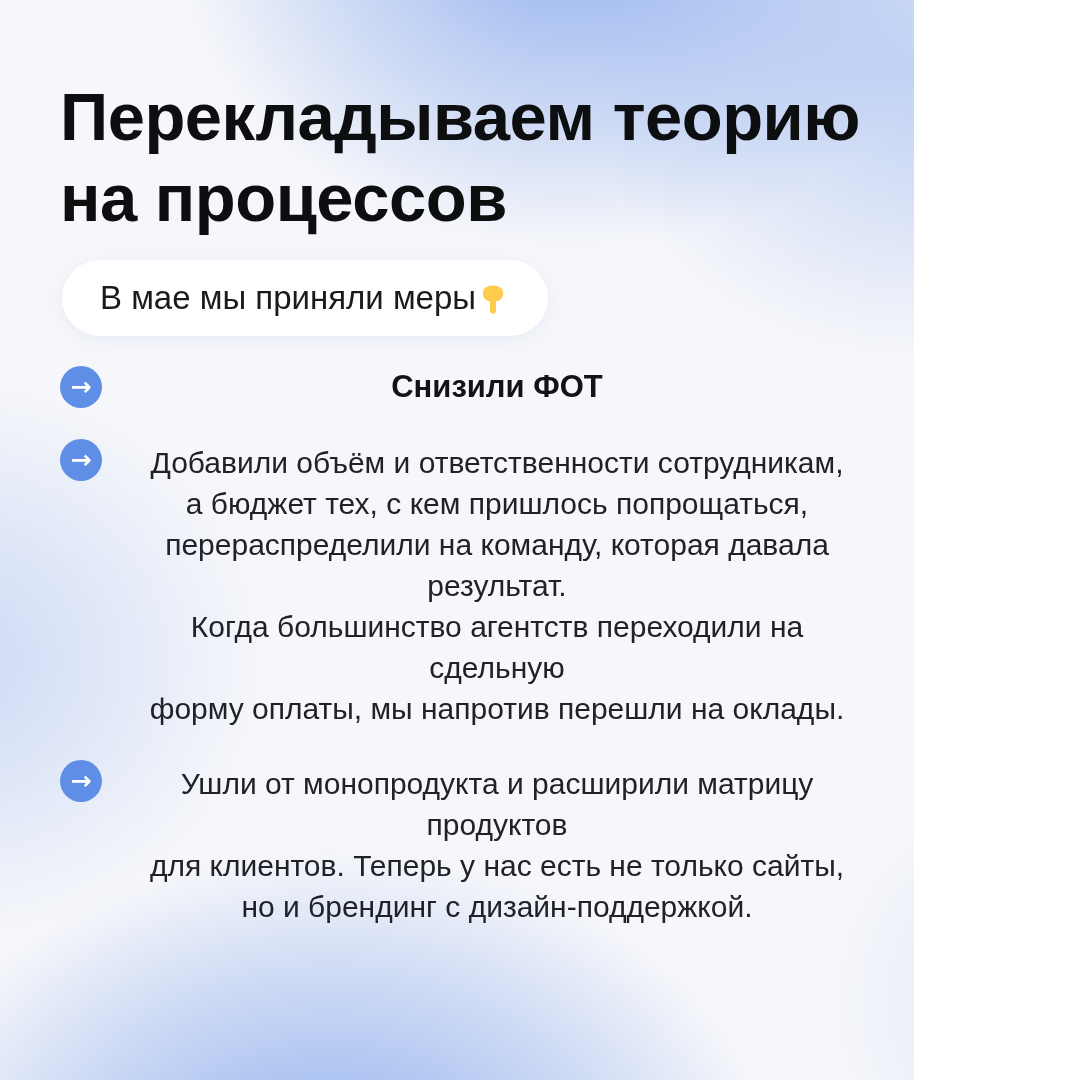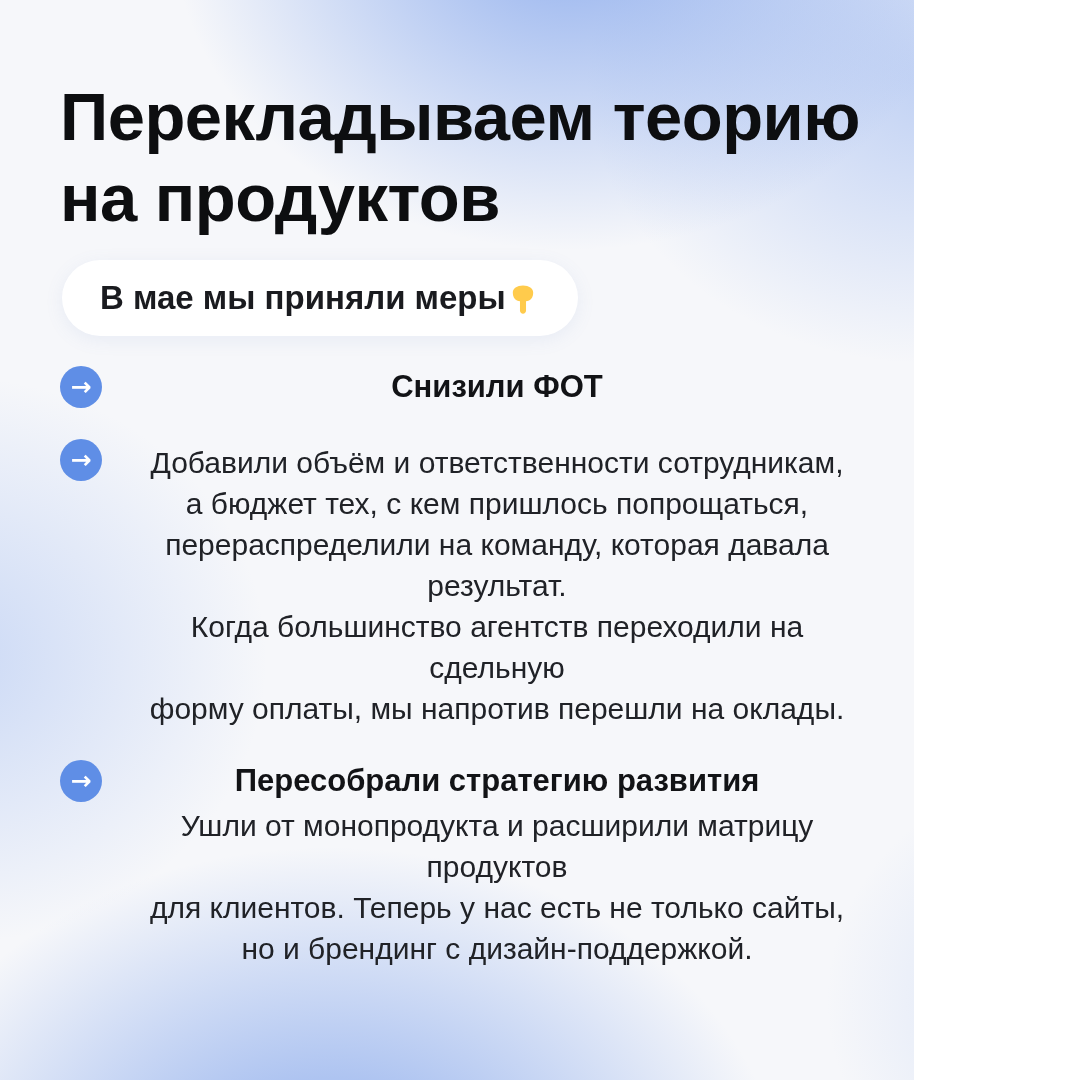--- a/index.html
+++ b/index.html
@@ -36,21 +36,21 @@
     align-items: center;
     gap: 0;
     margin-top: 22px;
     margin-left: 2px;
     height: 76px;
     padding: 0 38px;
     background: var(--badge-background, #ffffff);
     border-radius: 44px;
     box-shadow: 0 4px 18px rgba(110, 135, 195, 0.10);
     font-size: 33px;
-    font-weight: 700;
+    font-weight: 400;
     color: #1a1b1f;
   }
   .badge-emoji { display: inline-flex; align-items: center; transform: translateY(2px); }
 
   .list { margin-top: 30px; }
 
   .item {
     display: flex;
     align-items: flex-start;
     gap: 18px;
@@ -92,21 +92,21 @@
     white-space: pre-line;
   }
 </style>
 </head>
 <body>
 
 <div class="canvas">
 
   <h1 class="page-title">
     <span class="title-line">Перекладываем теорию</span>
-    <span class="title-line">на продуктов</span>
+    <span class="title-line">на процессов</span>
   </h1>
 
   <div class="badge">
     <span class="badge-label">В мае мы приняли меры</span>
     <span class="badge-emoji">
       <svg width="34" height="34" viewBox="0 0 36 36" aria-hidden="true">
         <path fill="#FFCB4C" d="M14.8 15h6.4v14.2c0 1.9-1.4 3.4-3.2 3.4s-3.2-1.5-3.2-3.4V15z"></path>
         <path fill="#E8A33D" opacity="0.45" d="M14.8 15h6.4v3.4h-6.4z"></path>
         <path fill="#FFCB4C" d="M7.2 10.2C7.2 5.6 11.6 2.6 18 2.6s10.8 3 10.8 7.6c0 3.6-1.5 6.8-4.4 8.2-1 .5-2.2.8-3.4.8h-6c-1.2 0-2.4-.3-3.4-.8-2.9-1.4-4.4-4.6-4.4-8.2z"></path>
       </svg>
@@ -135,21 +135,20 @@
 Когда большинство агентств переходили на сдельную
 форму оплаты, мы напротив перешли на оклады.</div>
       </div>
     </div>
 
     <div class="item">
       <span class="bullet">
         <span class="bullet-glyph">→</span>
       </span>
       <div class="item-text">
-        <div class="item-heading">Пересобрали стратегию развития</div>
         <div class="item-body">Ушли от монопродукта и расширили матрицу продуктов
 для клиентов. Теперь у нас есть не только сайты,
 но и брендинг с дизайн-поддержкой.</div>
       </div>
     </div>
 
   </div>
 </div>
 
 </body></html>

